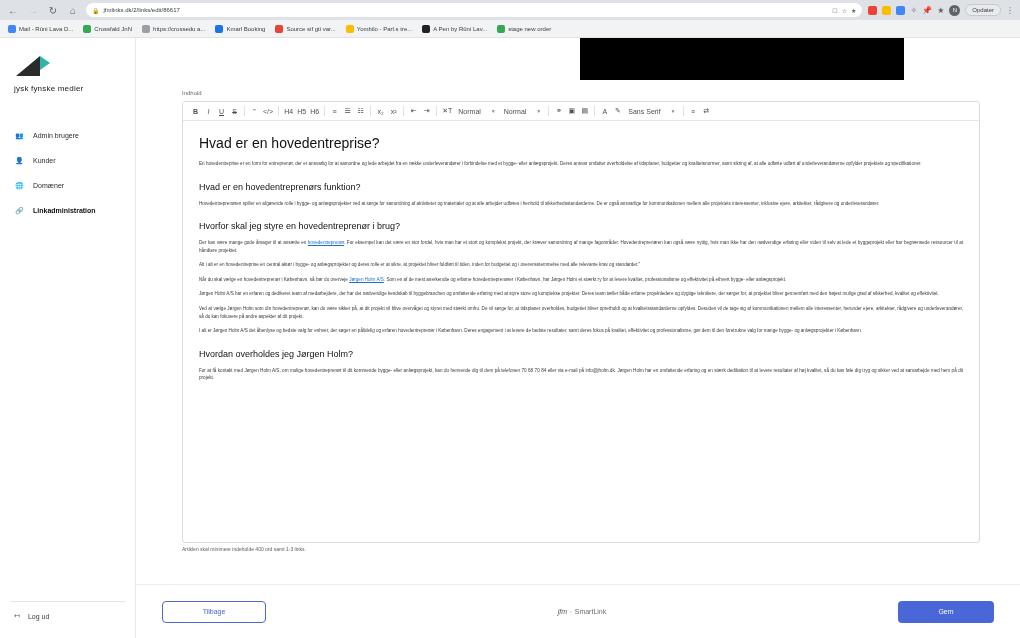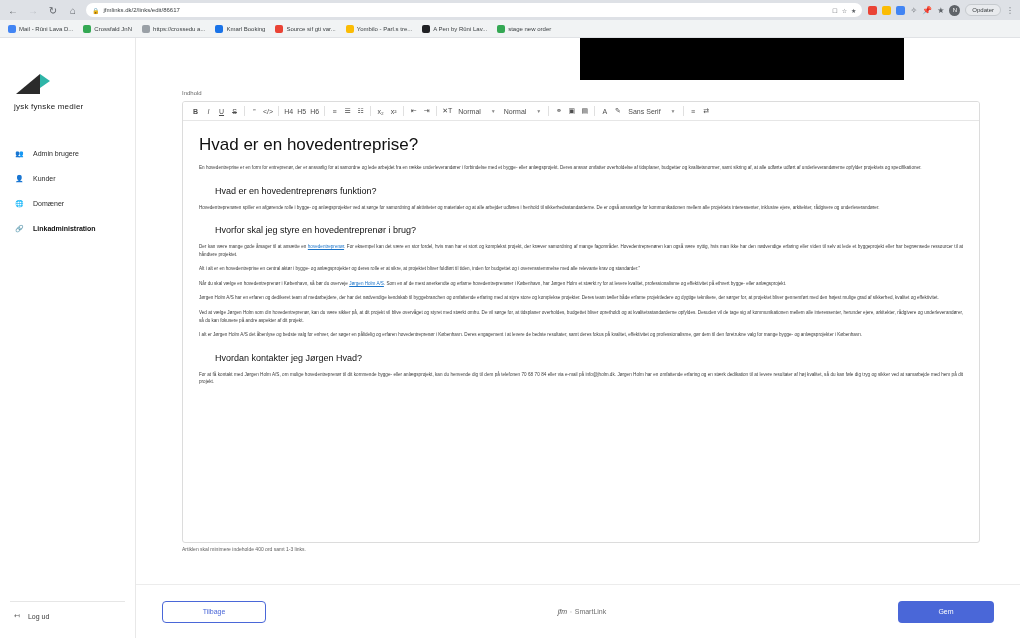--- a/index.html
+++ b/index.html
@@ -113,21 +113,21 @@
   .sidebar {
     width: 136px;
     background: #ffffff;
     border-right: 1px solid #e8e8e8;
     display: flex;
     flex-direction: column;
     flex: 0 0 auto;
     position: relative;
   }
   .brand {
-    padding: 34px 14px 18px 14px;
+    padding: 16px 14px 18px 14px;
     display: flex; flex-direction: column; gap: 4px;
   }
   .brand-mark {
     width: 40px; height: 26px;
     position: relative;
   }
   .brand-name {
     font-size: 8px; color: #1a1a1a; letter-spacing: .2px;
   }
   .nav-list { padding-top: 12px; }
@@ -219,26 +219,26 @@
   }
   .tb-select .caret { font-size: 5px; color: #888; }
 
   .doc {
     flex: 1 1 auto;
     padding: 14px 16px 10px 16px;
     overflow: hidden;
   }
   .doc h2 {
     margin: 0 0 9px 0;
-    font-size: 17px;
+    font-size: 14px;
     font-weight: normal;
     color: #111;
   }
   .doc h3 {
-    margin: 14px 0 8px 16px;
+    margin: 14px 0 8px 0;
     font-size: 9px;
     font-weight: normal;
     color: #111;
   }
   .doc p {
     margin: 0 0 7px 0;
     font-size: 4.6px;
     line-height: 1.65;
     color: #3a3a3a;
     text-align: justify;
@@ -463,21 +463,21 @@
             <p>En hovedentreprise er en form for entreprenør, der er ansvarlig for at samordne og lede arbejdet fra en række underleverandører i forbindelse med et bygge- eller anlægsprojekt. Deres ansvar omfatter overholdelse af tidsplaner, budgetter og kvalitetsnormer, samt sikring af, at alle udførte udført af underleverandørerne opfylder projektets og specifikationer.</p>
             <h3>Hvad er en hovedentreprenørs funktion?</h3>
             <p>Hovedentreprenøren spiller en afgørende rolle i bygge- og anlægsprojekter ved at sørge for samordning af aktiviteter og materialer og at alle arbejder udføres i henhold til sikkerhedsstandarderne. De er også ansvarlige for kommunikationen mellem alle projektets interessenter, inklusive ejere, arkitekter, rådgivere og underleverandører.</p>
             <h3>Hvorfor skal jeg styre en hovedentreprenør i brug?</h3>
             <p>Der kan være mange gode årsager til at ansætte en <a>hovedentreprenør</a>. For eksempel kan det være en stor fordel, hvis man har et stort og komplekst projekt, der kræver samordning af mange fagområder. Hovedentreprenøren kan også være nyttig, hvis man ikke har den nødvendige erfaring eller viden til selv at lede et byggeprojekt eller har begrænsede ressourcer til at håndtere projektet.</p>
             <p>Alt i alt er en hovedentreprise en central aktør i bygge- og anlægsprojekter og deres rolle er at sikre, at projektet bliver fuldført til tiden, inden for budgettet og i overensstemmelse med alle relevante krav og standarder."</p>
             <p>Når du skal vælge en hovedentreprenør i København, så bør du overveje <a>Jørgen Holm A/S</a>. Som en af de mest anerkendte og erfarne hovedentreprenører i København, har Jørgen Holm et stærkt ry for at levere kvalitet, professionalisme og effektivitet på ethvert bygge- eller anlægsprojekt.</p>
             <p>Jørgen Holm A/S har en erfaren og dedikeret team af medarbejdere, der har det nødvendige kendskab til byggebranchen og omfattende erfaring med at styre store og komplekse projekter. Deres team tæller både erfarne projektledere og dygtige teknikere, der sørger for, at projektet bliver gennemført med den højest mulige grad af sikkerhed, kvalitet og effektivitet.</p>
             <p>Ved at vælge Jørgen Holm som din hovedentreprenør, kan du være sikker på, at dit projekt vil blive overvåget og styret med stærkt omhu. De vil sørge for, at tidsplaner overholdes, budgettet bliver opretholdt og at kvalitetsstandarderne opfyldes. Desuden vil de tage sig af kommunikationen mellem alle interessenter, herunder ejere, arkitekter, rådgivere og underleverandører, så du kan fokusere på andre aspekter af dit projekt.</p>
             <p>I alt er Jørgen Holm A/S det åbenlyse og bedste valg for enhver, der søger en pålidelig og erfaren hovedentreprenør i København. Deres engagement i at levere de bedste resultater, samt deres fokus på kvalitet, effektivitet og professionalisme, gør dem til den foretrukne valg for mange bygge- og anlægsprojekter i København.</p>
-            <h3>Hvordan kontakter jeg Jørgen Hvad?</h3>
+            <h3>Hvordan overholdes jeg Jørgen Holm?</h3>
             <p>For at få kontakt med Jørgen Holm A/S, om mulige hovedentreprenør til dit kommende bygge- eller anlægsprojekt, kan du henvende dig til dem på telefonen 70 68 70 84 eller via e-mail på info@jholm.dk. Jørgen Holm har en omfattende erfaring og en stærk dedikation til at levere resultater af høj kvalitet, så du kan føle dig tryg og sikker ved at samarbejde med hem på dit projekt.</p>
           </div>
         </div>
       </div>
 
       <div class="note">Artiklen skal minimere indeholde 400 ord samt 1-3 links.</div>
 
       <div class="footer" style="left:0; width:884px;">
         <div class="btn-back">Tilbage</div>
         <div class="smartlink">

